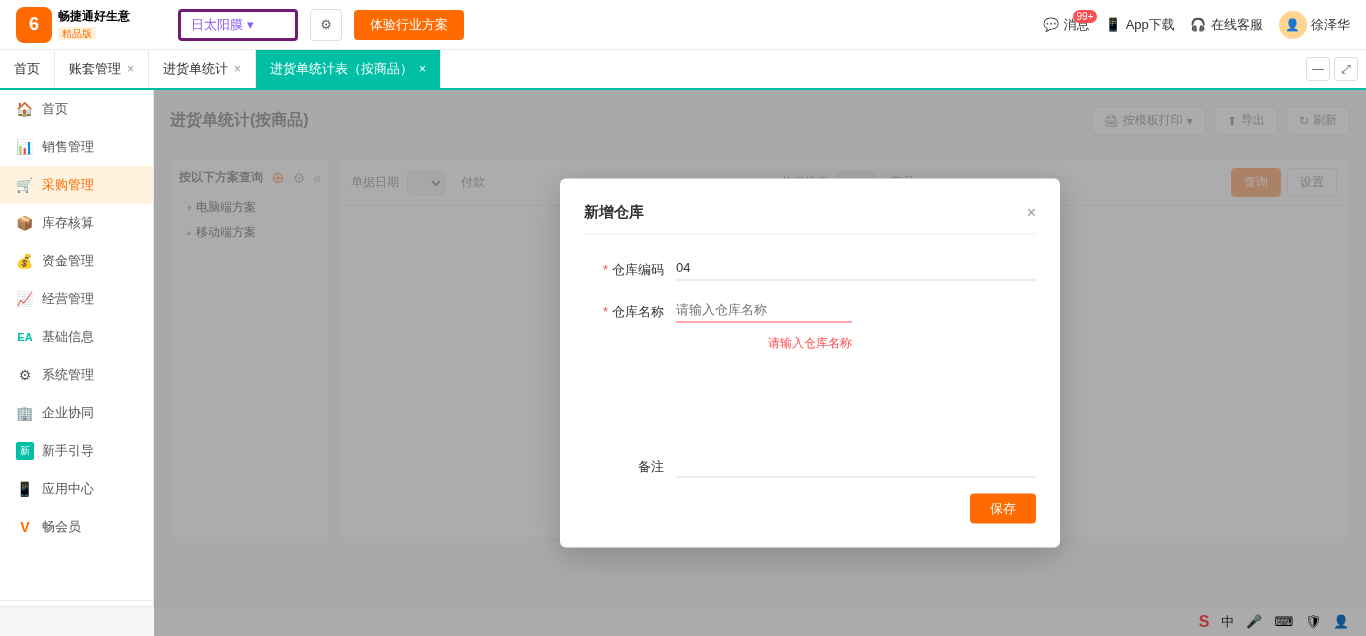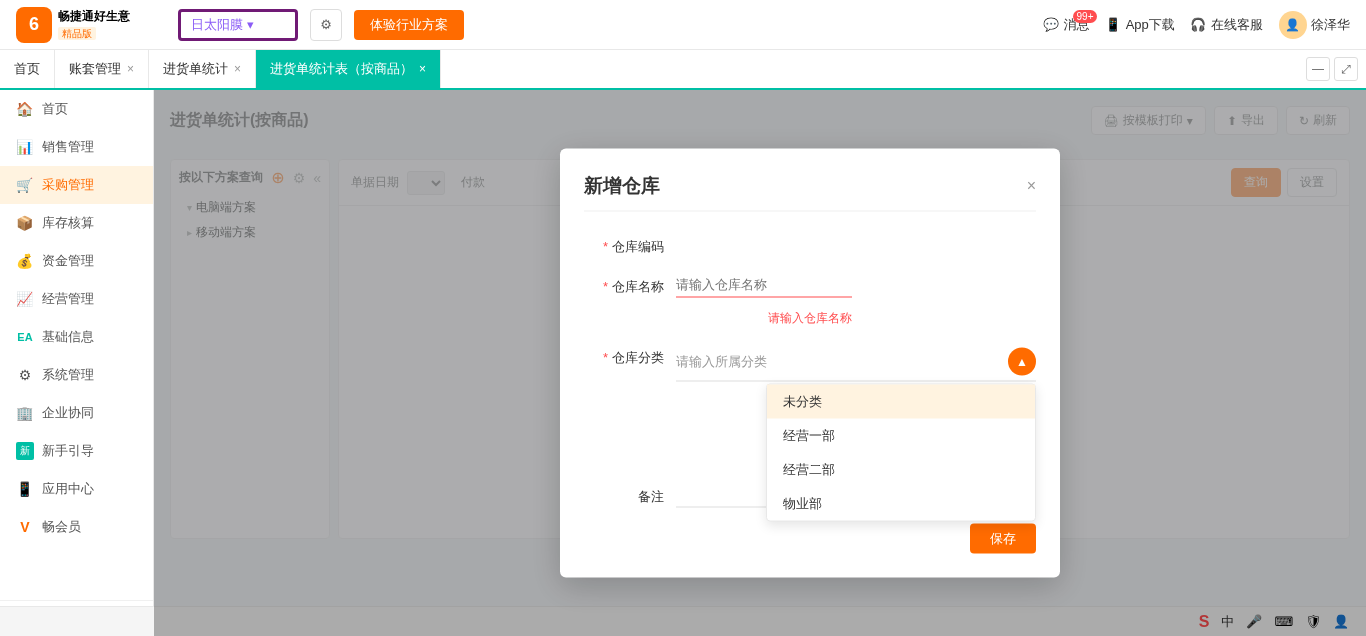--- a/index.html
+++ b/index.html
@@ -118,21 +118,21 @@
     
     .modal {
       position: absolute; top: 50%; left: 50%; transform: translate(-40%, -50%);
       background: white; border-radius: 6px; padding: 24px;
       width: 500px; z-index: 200; box-shadow: 0 8px 32px rgba(0,0,0,0.2);
     }
     .modal-header {
       display: flex; align-items: center; justify-content: space-between;
       margin-bottom: 20px; padding-bottom: 12px; border-bottom: 1px solid #f0f0f0;
     }
-    .modal-title { font-size: 19px; font-weight: bold; color: #333; }
+    .modal-title { font-size: 15px; font-weight: bold; color: #333; }
     .modal-close { cursor: pointer; color: #999; font-size: 16px; }
     .form-row { display: flex; align-items: flex-start; gap: 12px; margin-bottom: 16px; position: relative; }
     .form-label { width: 80px; font-size: 13px; color: #333; padding-top: 6px; text-align: right; }
     .form-label.required::before { content: '*'; color: #ff4d4f; margin-right: 4px; }
     .form-input {
       flex: 1; border: none; border-bottom: 1px solid #ddd; padding: 5px 0;
       font-size: 13px; color: #333; outline: none;
     }
     .form-input.error { border-bottom: 1px solid #ff4d4f; }
     .form-input-wrap { flex: 1; position: relative; }
@@ -376,48 +376,33 @@
     <div class="overlay"></div>
 
     <div class="modal">
       <div class="modal-header">
         <span class="modal-title">新增仓库</span>
         <span class="modal-close">×</span>
       </div>
 
       <div class="form-row">
         <label class="form-label required">仓库编码</label>
+        <input class="form-input" type="text" value="04" style="">
       </div>
 
       <div class="form-row" style="flex-direction:column;padding-left:92px;position:relative;">
         <div style="display:flex;align-items:flex-start;gap:12px;width:100%;position:relative;left:-92px;">
           <label class="form-label required">仓库名称</label>
           <div class="form-input-wrap">
             <input class="form-input error" type="text" placeholder="请输入仓库名称" style="">
           </div>
         </div>
         <div style="padding-left:92px;color:#ff4d4f;font-size:12px;">请输入仓库名称</div>
       </div>
 
-      <div class="form-row" style="position:relative;">
-        <label class="form-label required">仓库分类</label>
-        <div style="flex:1;position:relative;">
-          <div class="dropdown-trigger">
-            <span style="color:#999;">请输入所属分类</span>
-            <div class="dropdown-up-arrow">▲</div>
-          </div>
-
-          <div class="dropdown-list">
-            <div class="dropdown-option selected">未分类</div>
-            <div class="dropdown-option">经营一部</div>
-            <div class="dropdown-option">经营二部</div>
-            <div class="dropdown-option">物业部</div>
-          </div>
-        </div>
-      </div>
 
       <div class="form-row" style="margin-top:100px;">
         <label class="form-label">备注</label>
         <input class="form-input" type="text" style="">
       </div>
 
       <div class="modal-footer">
         <button class="btn-save">保存</button>
       </div>
     </div>

